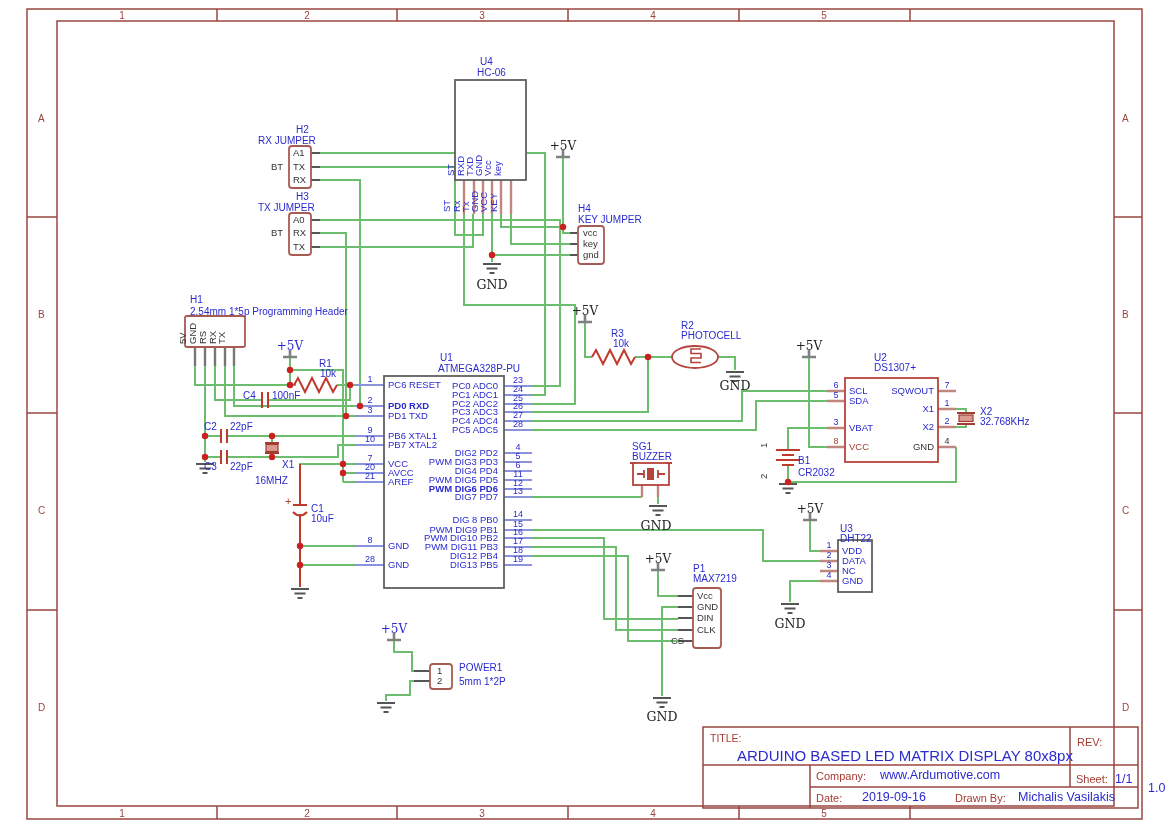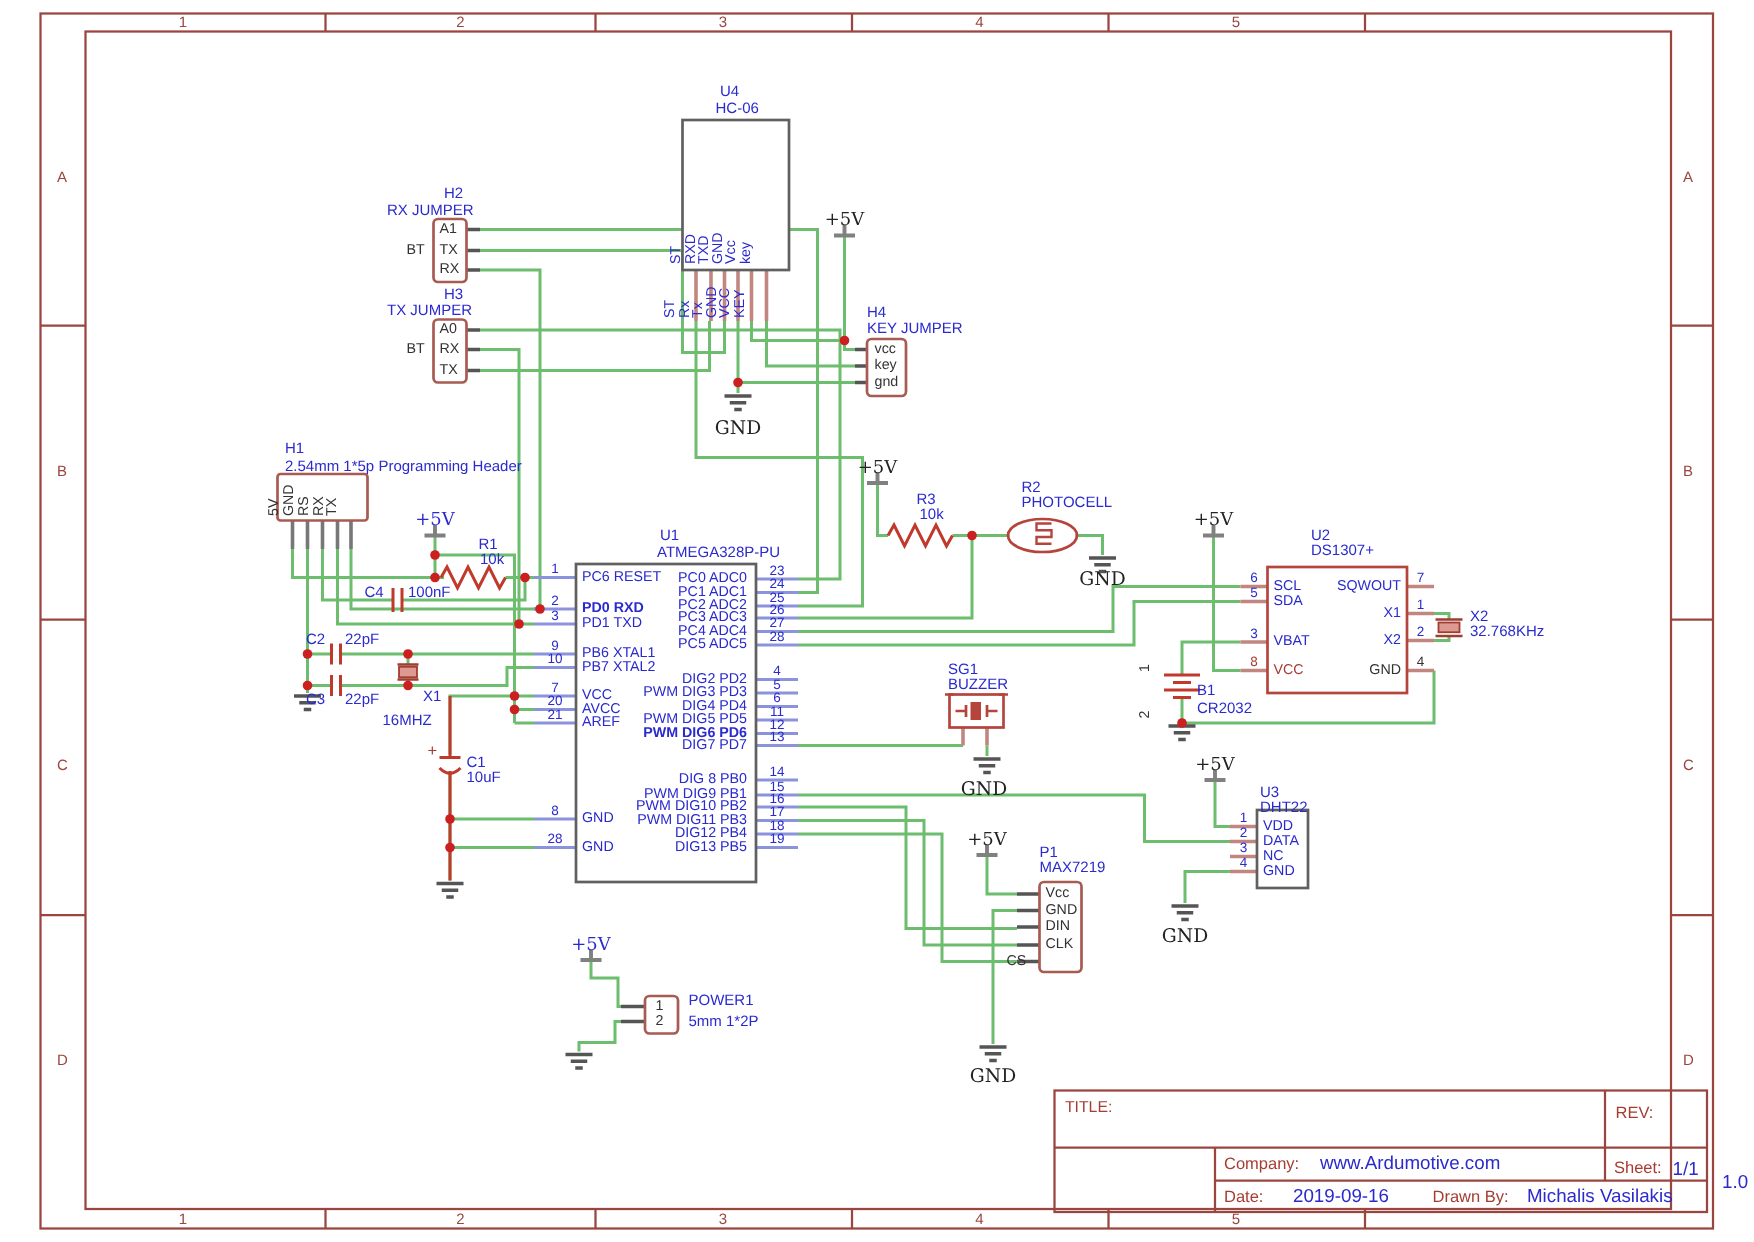--- a/index.html
+++ b/index.html
@@ -436,20 +436,21 @@
 <div class="sup" style="left:641px;top:553px;">+5V</div>
 <div class="sup bl" style="left:377px;top:623px;">+5V</div>
 
 <div class="gt" style="left:472px;top:278px;">GND</div>
 <div class="gt" style="left:715px;top:379px;">GND</div>
 <div class="gt" style="left:636px;top:519px;">GND</div>
 <div class="gt" style="left:642px;top:710px;">GND</div>
 <div class="gt" style="left:770px;top:617px;">GND</div>
 
 <div class="tb lab" style="left:710px;top:732px;">TITLE:</div>
+<div class="tb title-main" style="left:737px;top:747px;">ARDUINO BASED LED MATRIX DISPLAY 80x8px</div>
 <div class="tb lab" style="left:1077px;top:736px;font-size:11px;">REV:</div>
 <div class="tb val" style="left:1148px;top:734px;margin-top:47px;">1.0</div>
 <div class="tb lab" style="left:816px;top:770px;font-size:11px;">Company:</div>
 <div class="tb val" style="left:880px;top:768px;">www.Ardumotive.com</div>
 <div class="tb lab" style="left:1076px;top:773px;font-size:11px;">Sheet:</div>
 <div class="tb val" style="left:1115px;top:772px;">1/1</div>
 <div class="tb lab" style="left:816px;top:792px;font-size:11px;">Date:</div>
 <div class="tb val" style="left:862px;top:790px;">2019-09-16</div>
 <div class="tb lab" style="left:955px;top:792px;font-size:11px;">Drawn By:</div>
 <div class="tb val" style="left:1018px;top:790px;">Michalis Vasilakis</div>

